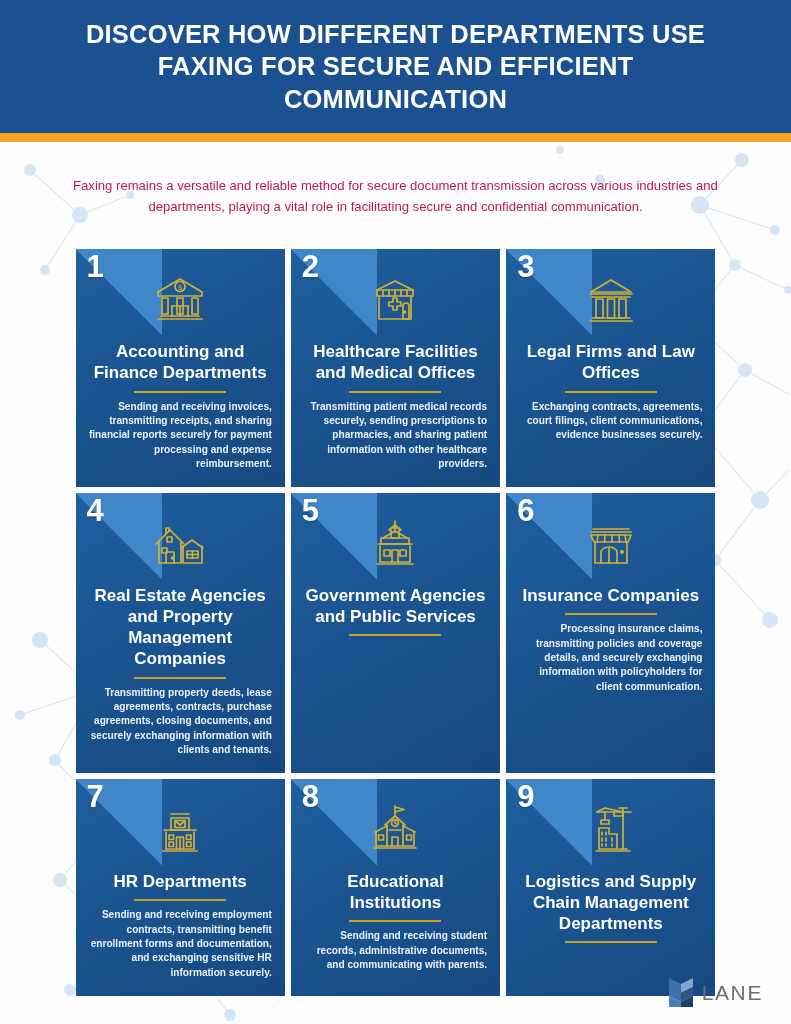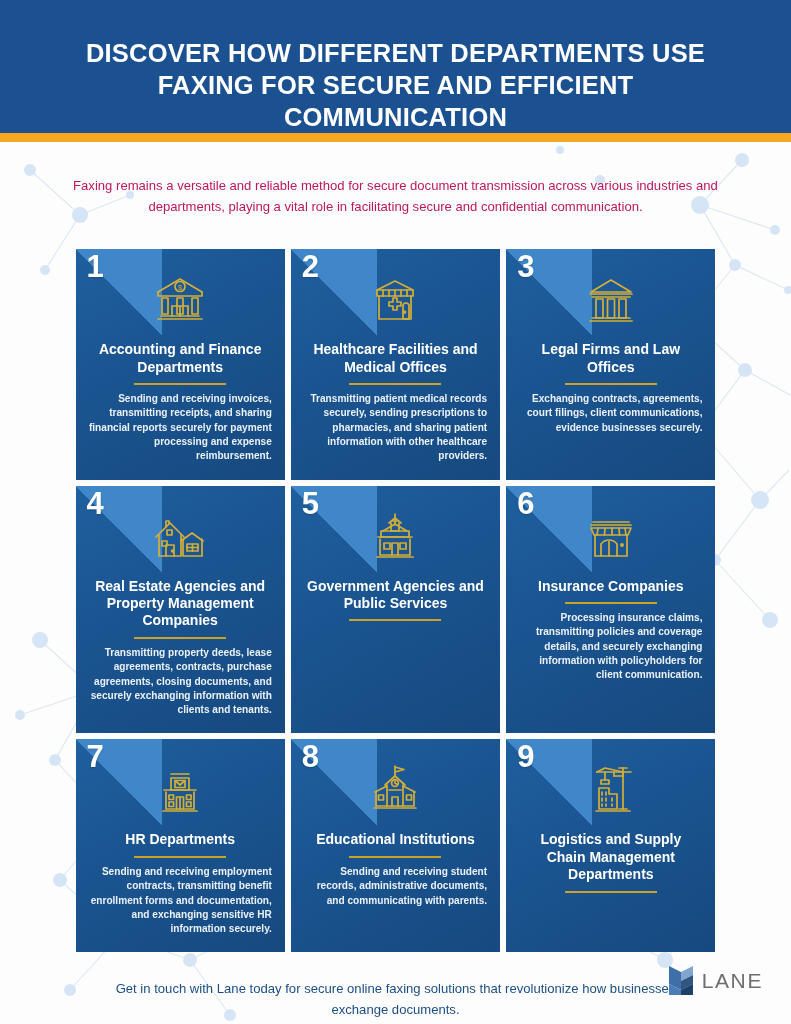--- a/index.html
+++ b/index.html
@@ -12,21 +12,21 @@
   .page{position:relative;width:791px;height:1024px;overflow:hidden;background:#fdfdfd;}
 
   
   .netbg{position:absolute;inset:0;z-index:0;pointer-events:none;}
 
   
   .header{
     position:relative;z-index:2;
     background:#1b5091;
     height:133px;
-    display:flex;align-items:flex-end;justify-content:center;
+    display:flex;align-items:center;justify-content:center;
     padding:0 50px;box-sizing:border-box;
   }
   .header h1{
     margin:0;color:#ffffff;text-align:center;
     font-size:25.5px;line-height:1.26;font-weight:bold;
     letter-spacing:.2px;text-transform:uppercase;
   }
   .goldbar{position:relative;z-index:2;height:9px;background:#f5a623;}
 
   
@@ -66,41 +66,41 @@
   .icon{
     position:relative;z-index:2;
     height:62px;width:100%;
     display:flex;align-items:center;justify-content:center;
     margin-top:4px;
   }
   .icon svg{display:block;}
   .ctitle{
     position:relative;z-index:2;
     color:#ffffff;text-align:center;font-weight:bold;
-    font-size:14px;line-height:1.24;margin-top:10px;
+    font-size:17px;line-height:1.24;margin-top:10px;
   }
   .rule{
     position:relative;z-index:2;
     width:92px;height:2px;background:#c9a227;
     margin:7px 0 7px;
   }
   .cbody{
     position:relative;z-index:2;
     color:#eaf1f8;text-align:right;
     font-size:10.1px;line-height:1.42;font-weight:bold;
   }
 
   
   .cta{
     position:relative;z-index:2;
     margin:27px auto 0;width:620px;text-align:center;
     color:#1b4f86;font-size:13.1px;line-height:1.55;
   }
   .logo{
-    position:absolute;right:28px;bottom:26px;z-index:3;
+    position:absolute;right:28px;bottom:14px;z-index:3;
     display:flex;align-items:center;gap:5px;
   }
   .logo-text{color:#6d6e71;font-size:21px;letter-spacing:1.6px;}
 </style>
 </head>
 <body>
 
 <div class="page">
 
   <svg class="netbg" viewBox="0 0 791 1024" preserveAspectRatio="none">

